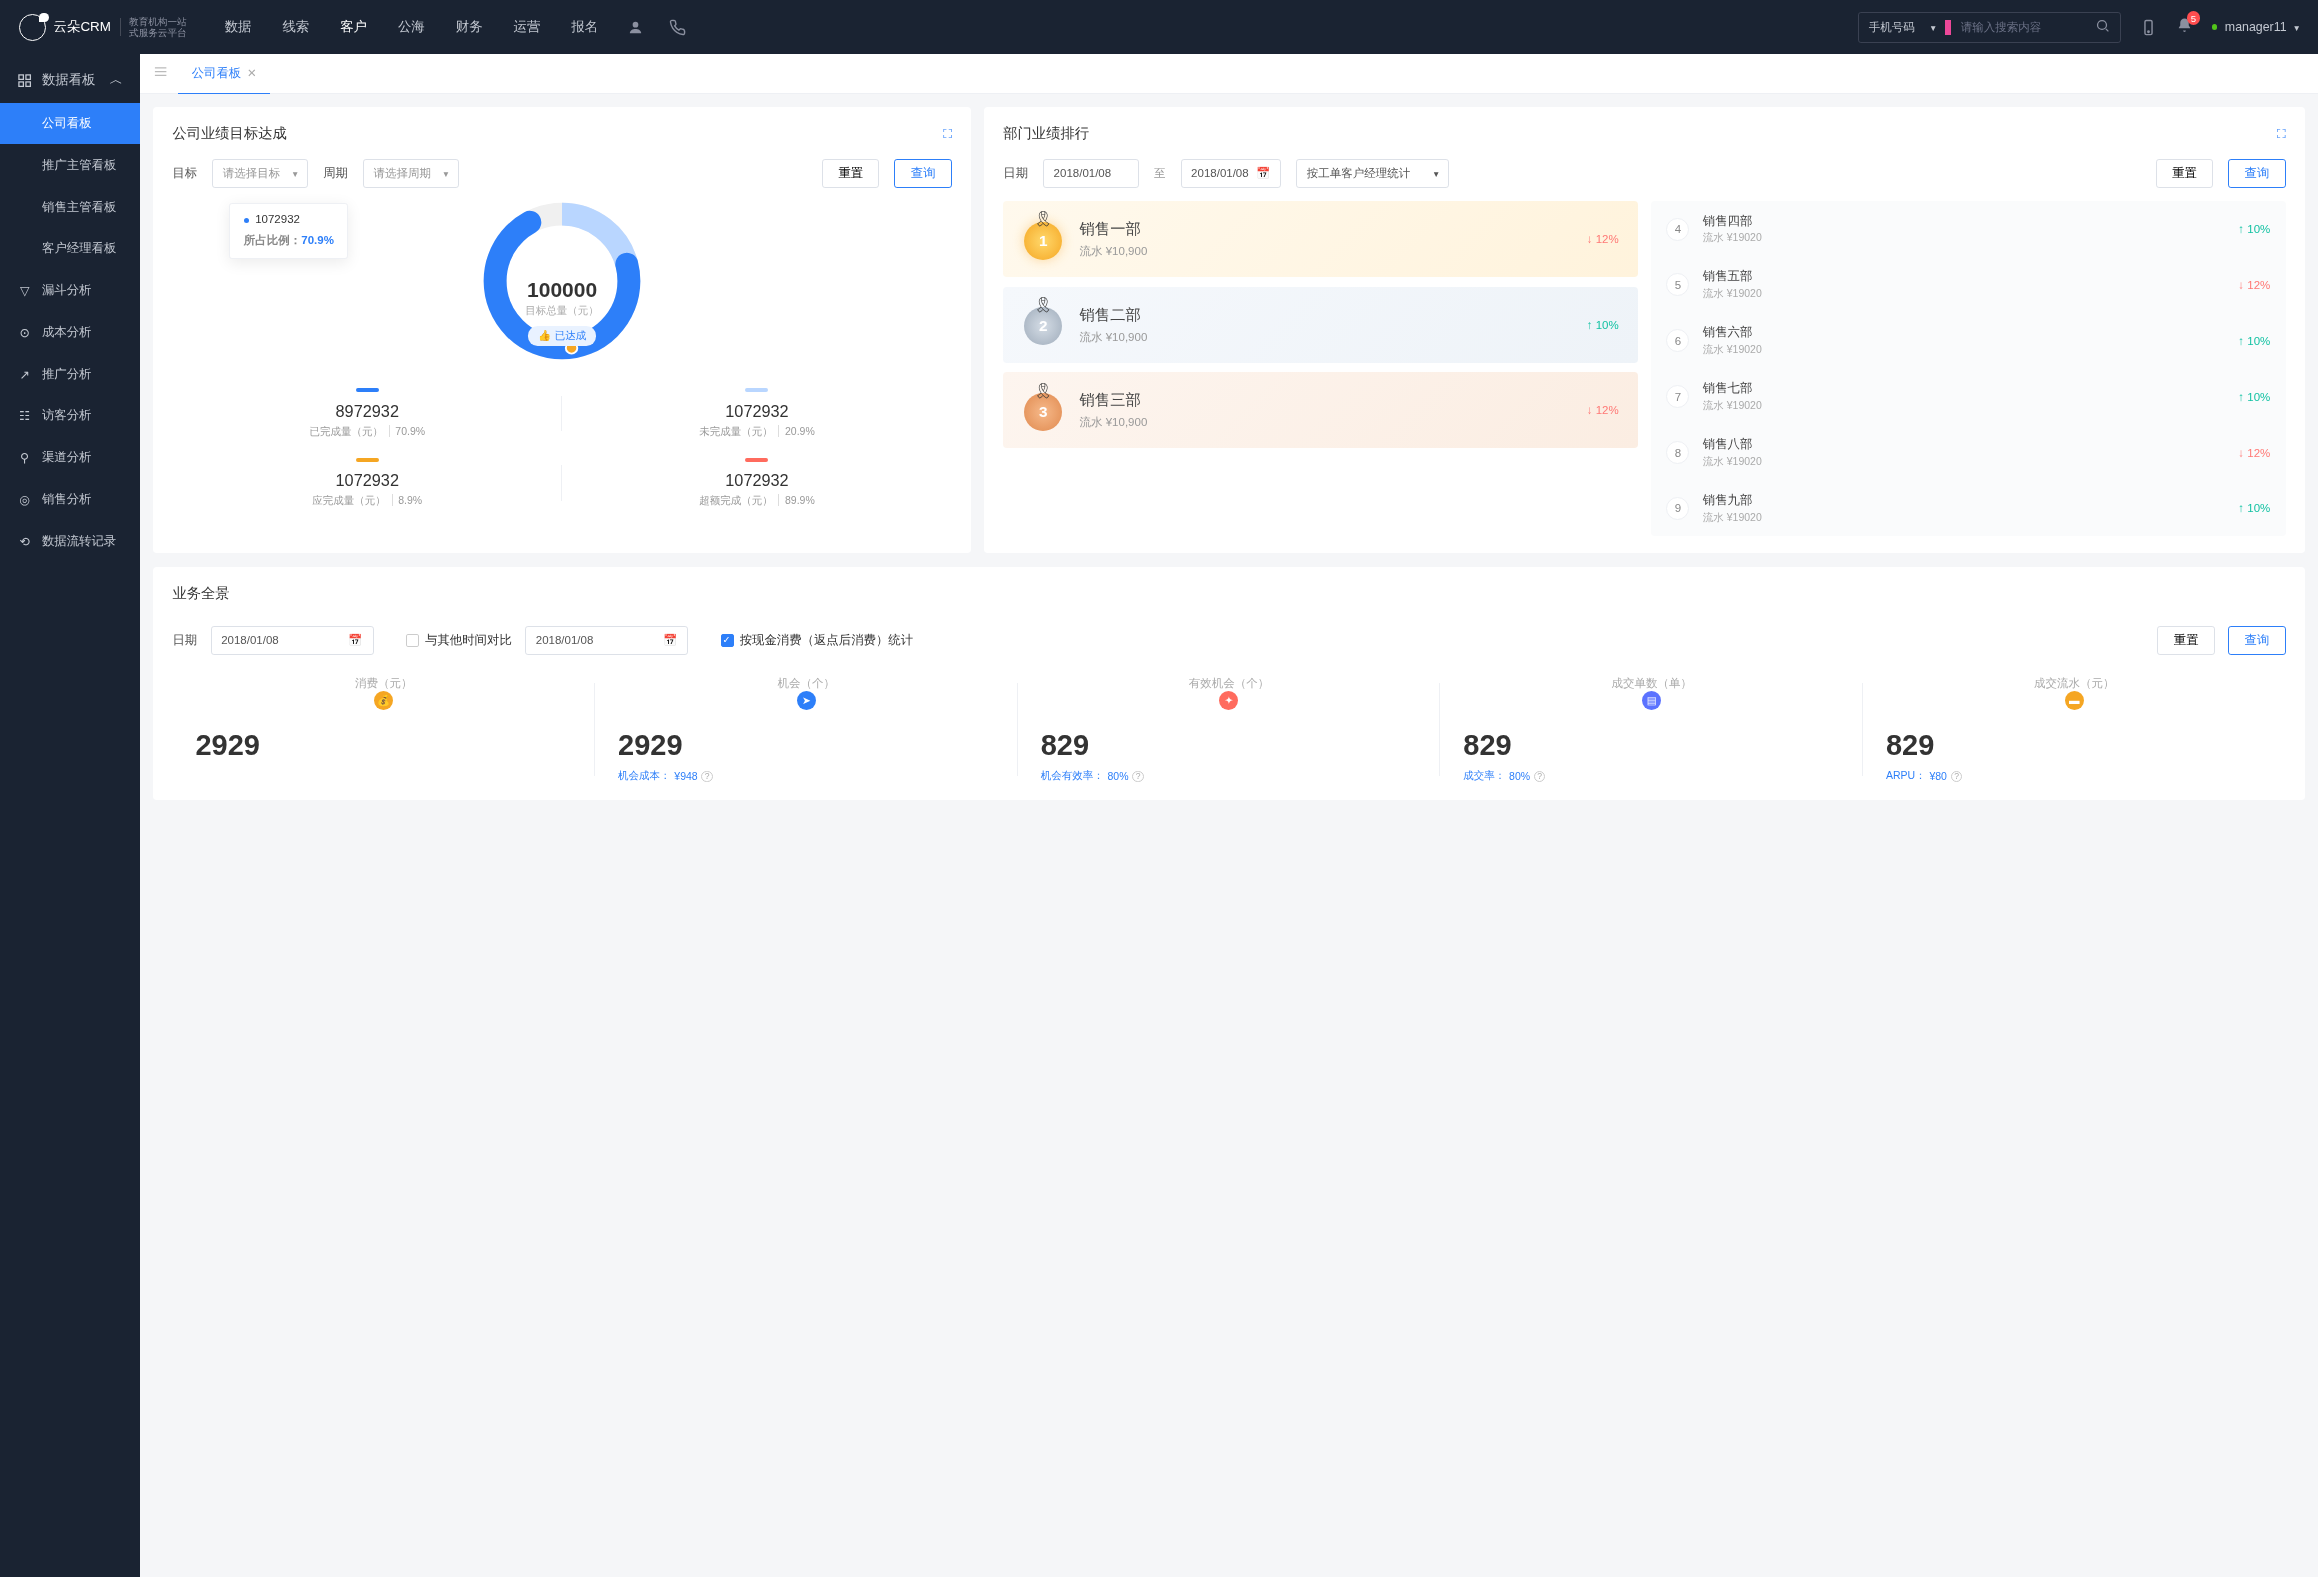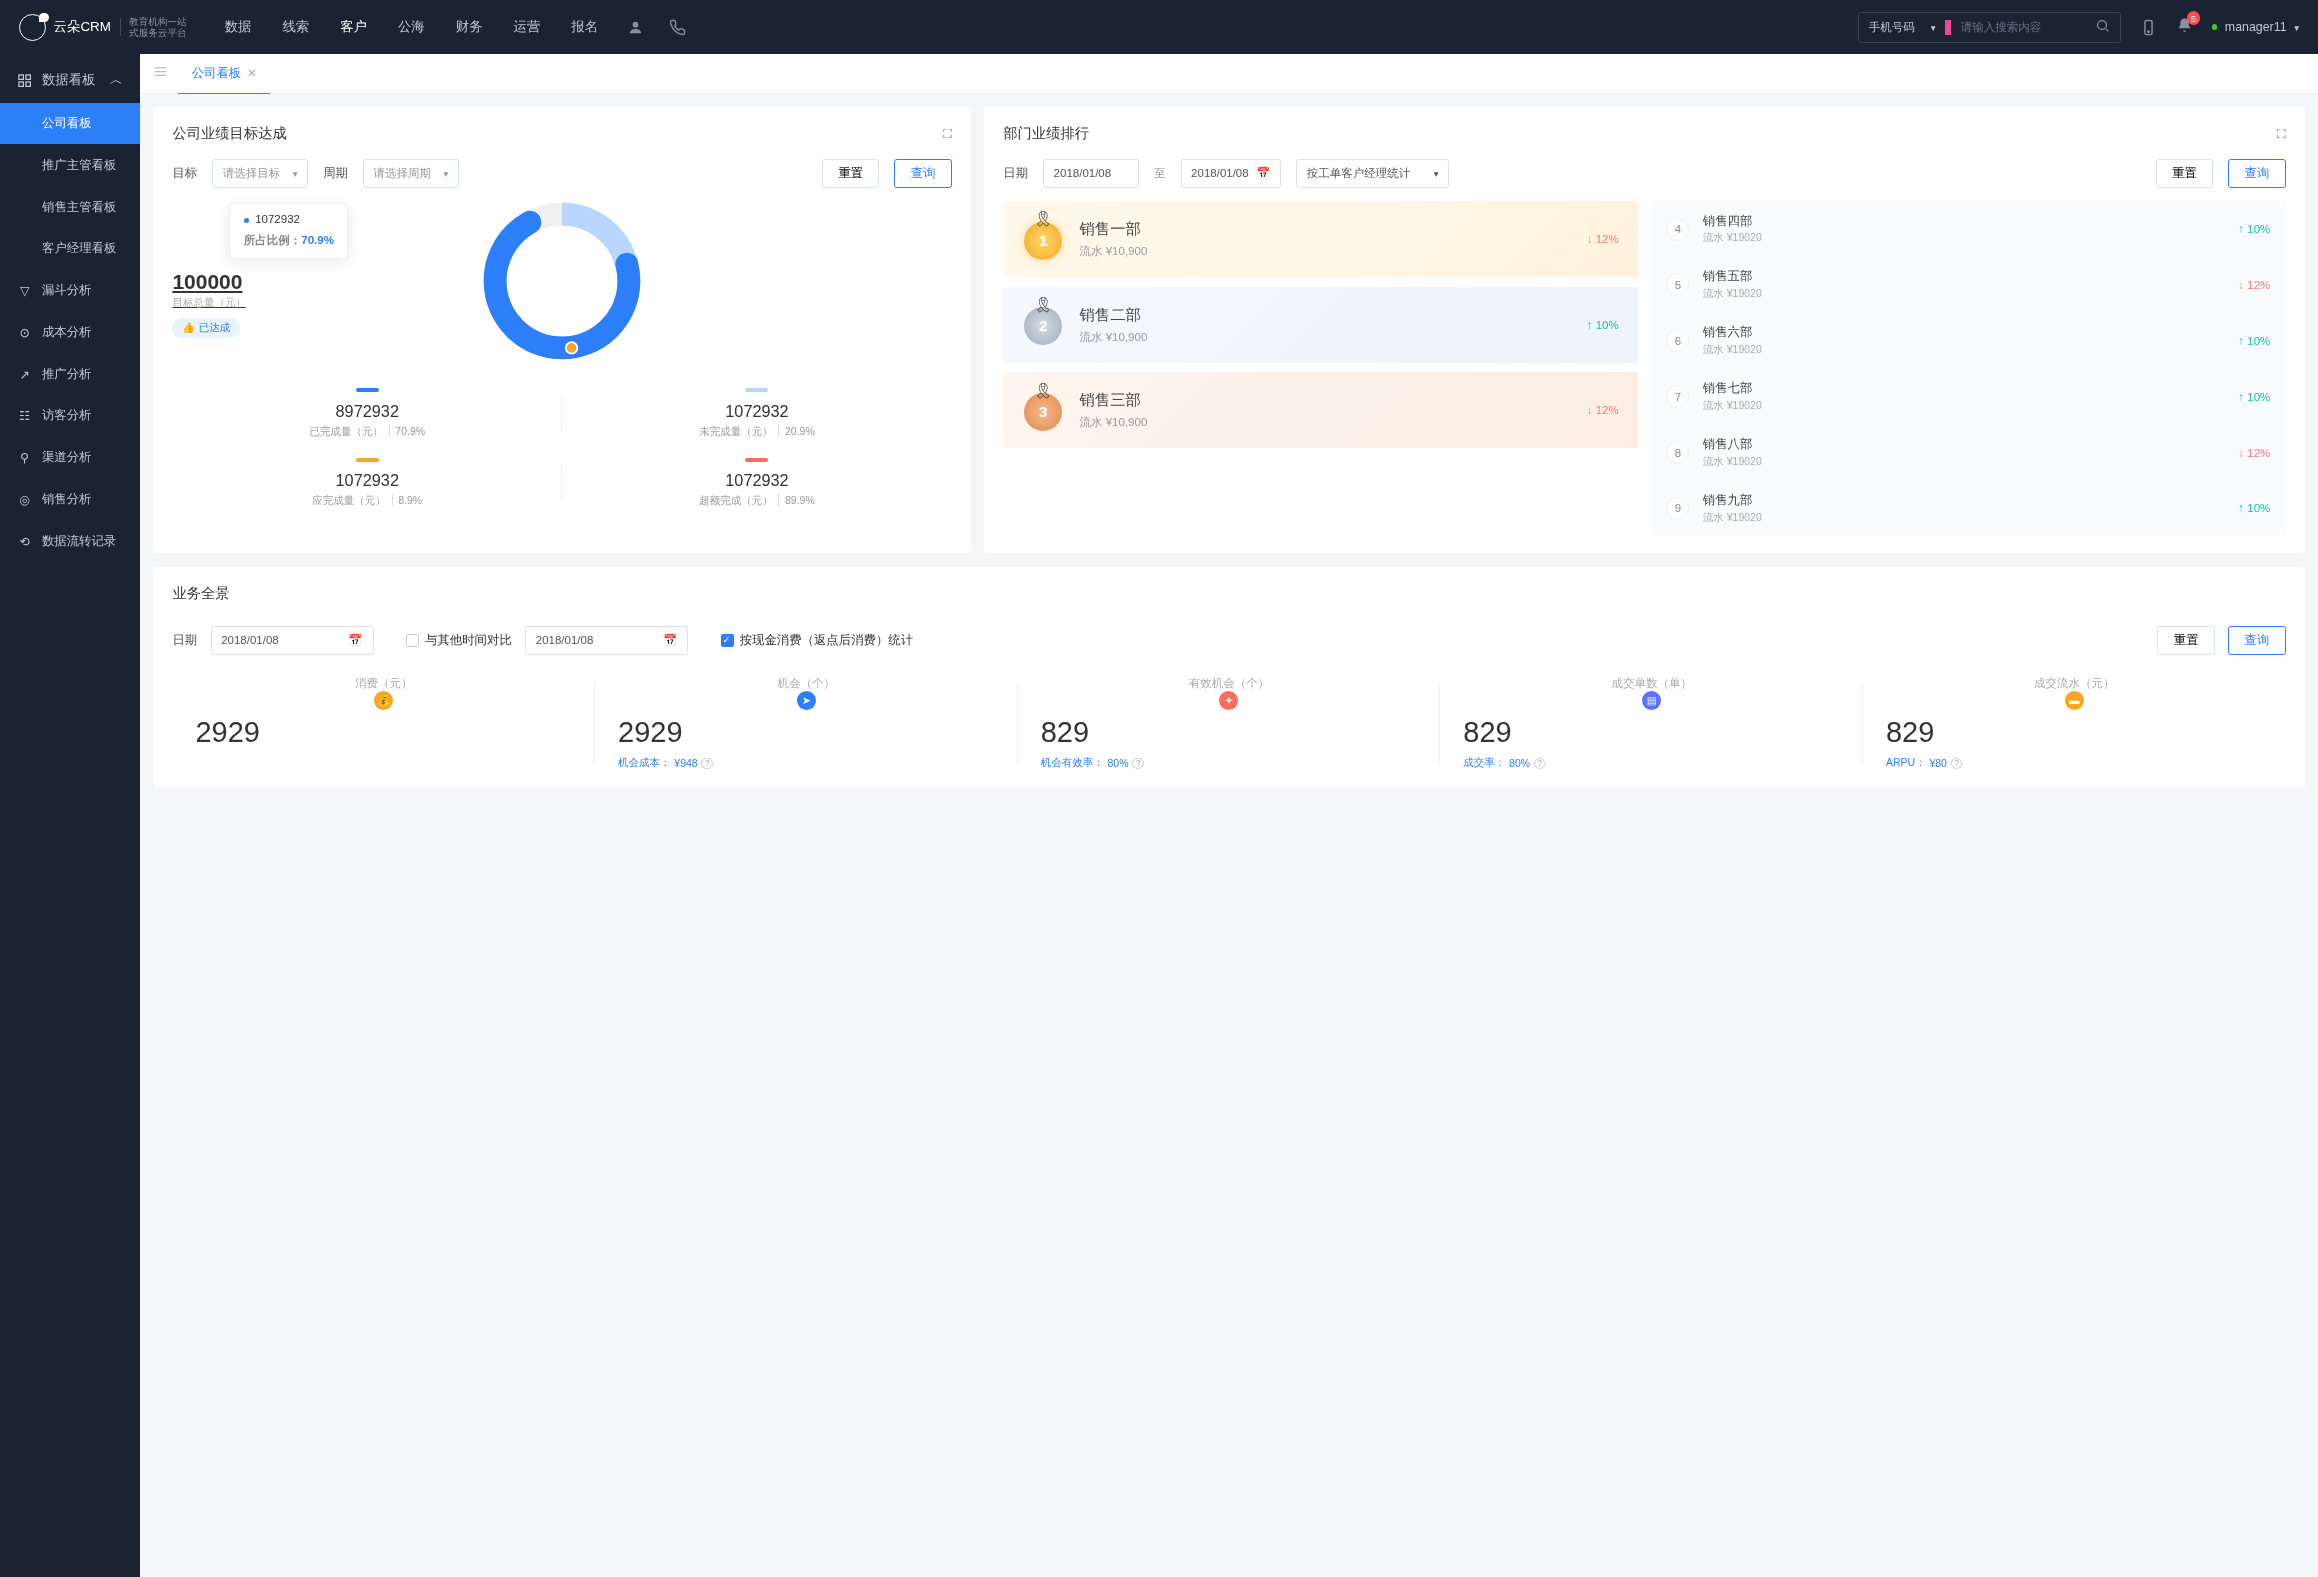--- a/index.html
+++ b/index.html
@@ -55,21 +55,21 @@
 .btn { height: 29px; padding: 0 15.3px; border-radius: 2.9px; border: 1px solid #dde1e8; background: #fff; font-size: 12.4px; cursor: pointer; display: flex; align-items: center; }
 .btn.primary { border-color: #2d7ff9; color: #2d7ff9; }
 .spacer { flex: 1; }
 
 
 .donut-area { display: flex; flex-direction: column; align-items: center; margin-top: 7.6px; position: relative; }
 .donut-tooltip { position: absolute; left: 57px; top: 7.6px; background: #fff; border: 1px solid #eef0f4; box-shadow: 0 3.8px 15.3px rgba(0,0,0,.08); border-radius: 2.9px; padding: 9.6px 13.4px; font-size: 11.5px; }
 .donut-tooltip .dot { width: 5.7px; height: 5.7px; background: #2d7ff9; border-radius: 50%; display: inline-block; margin-right: 5.7px; }
 .donut-tooltip .sub { color: #888; margin-top: 8px; font-weight: bold; }
 .donut-tooltip .pct { color: #2d7ff9; }
-.donut-center { position: absolute; top: 75px; width: 100%; text-align: left; text-decoration: underline; }
+.donut-center { position: absolute; top: 83px; width: 100%; text-align: center; }
 .donut-value { font-size: 21px; font-weight: 600; color: #333; }
 .donut-sub { font-size: 10.5px; color: #aaa; margin-top: 1.9px; }
 .donut-badge { display: inline-flex; align-items: center; gap: 3.8px; background: #e9f2ff; color: #2d7ff9; font-size: 10.5px; padding: 2.9px 9.6px; border-radius: 9.6px; margin-top: 7.6px; }
 .stats-grid { display: grid; grid-template-columns: 1fr 1fr; width: 100%; margin-top: 11.5px; }
 .stat-cell { text-align: center; padding: 9.6px 0; position: relative; }
 .stat-cell:nth-child(1)::after, .stat-cell:nth-child(3)::after { content: ""; position: absolute; right: 0; top: 17px; bottom: 17px; border-right: 1px solid #eef0f4; }
 .stat-bar { width: 23px; height: 3.8px; border-radius: 1.9px; margin: 0 auto 9.6px; }
 .stat-val { font-size: 16.3px; font-weight: 500; color: #333; }
 .stat-lbl { font-size: 10.5px; color: #999; margin-top: 3.8px; }
 .stat-lbl .pct { border-left: 1px solid #ddd; padding-left: 5.7px; margin-left: 5.7px; }
@@ -103,21 +103,21 @@
 .overview-filters { display: flex; align-items: center; gap: 13.4px; margin-top: 3.8px; }
 .checkbox { width: 13.4px; height: 13.4px; border: 1px solid #ccc; border-radius: 1.9px; display: inline-block; }
 .checkbox.checked { background: #2d7ff9; border-color: #2d7ff9; position: relative; }
 .checkbox.checked::after { content: "✓"; color: #fff; font-size: 9.6px; position: absolute; left: 1px; top: -1px; }
 .metrics { display: flex; margin-top: 21px; }
 .metric { flex: 1; padding: 0 23px; position: relative; }
 .metric:not(:last-child)::after { content: ""; position: absolute; right: 0; top: 7.6px; bottom: 7.6px; border-right: 1px solid #eef0f4; }
 .metric-head { display: flex; align-items: center; justify-content: space-between; flex-direction: column; }
 .metric-lbl { font-size: 11.5px; color: #aaa; }
 .metric-icon { width: 19px; height: 19px; border-radius: 50%; display: flex; align-items: center; justify-content: center; font-size: 10.5px; color: #fff; }
-.metric-val { font-size: 29px; font-weight: 400; color: #333; margin-top: 6px; }
+.metric-val { font-size: 29px; font-weight: 700; color: #333; margin-top: 19px; }
 .metric-sub { font-size: 10.5px; color: #2d7ff9; margin-top: 7.6px; display: flex; align-items: center; gap: 3.8px; }
 .metric-sub .q { width: 11.5px; height: 11.5px; border: 1px solid #ccc; border-radius: 50%; font-size: 8.6px; color: #aaa; display: inline-flex; align-items: center; justify-content: center; }
 .date-sep { color: #999; font-size: 11.5px; }
 </style>
 </head>
 <body>
 
 <div class="top-nav">
   <div class="logo">
     <div class="logo-mark"></div>

